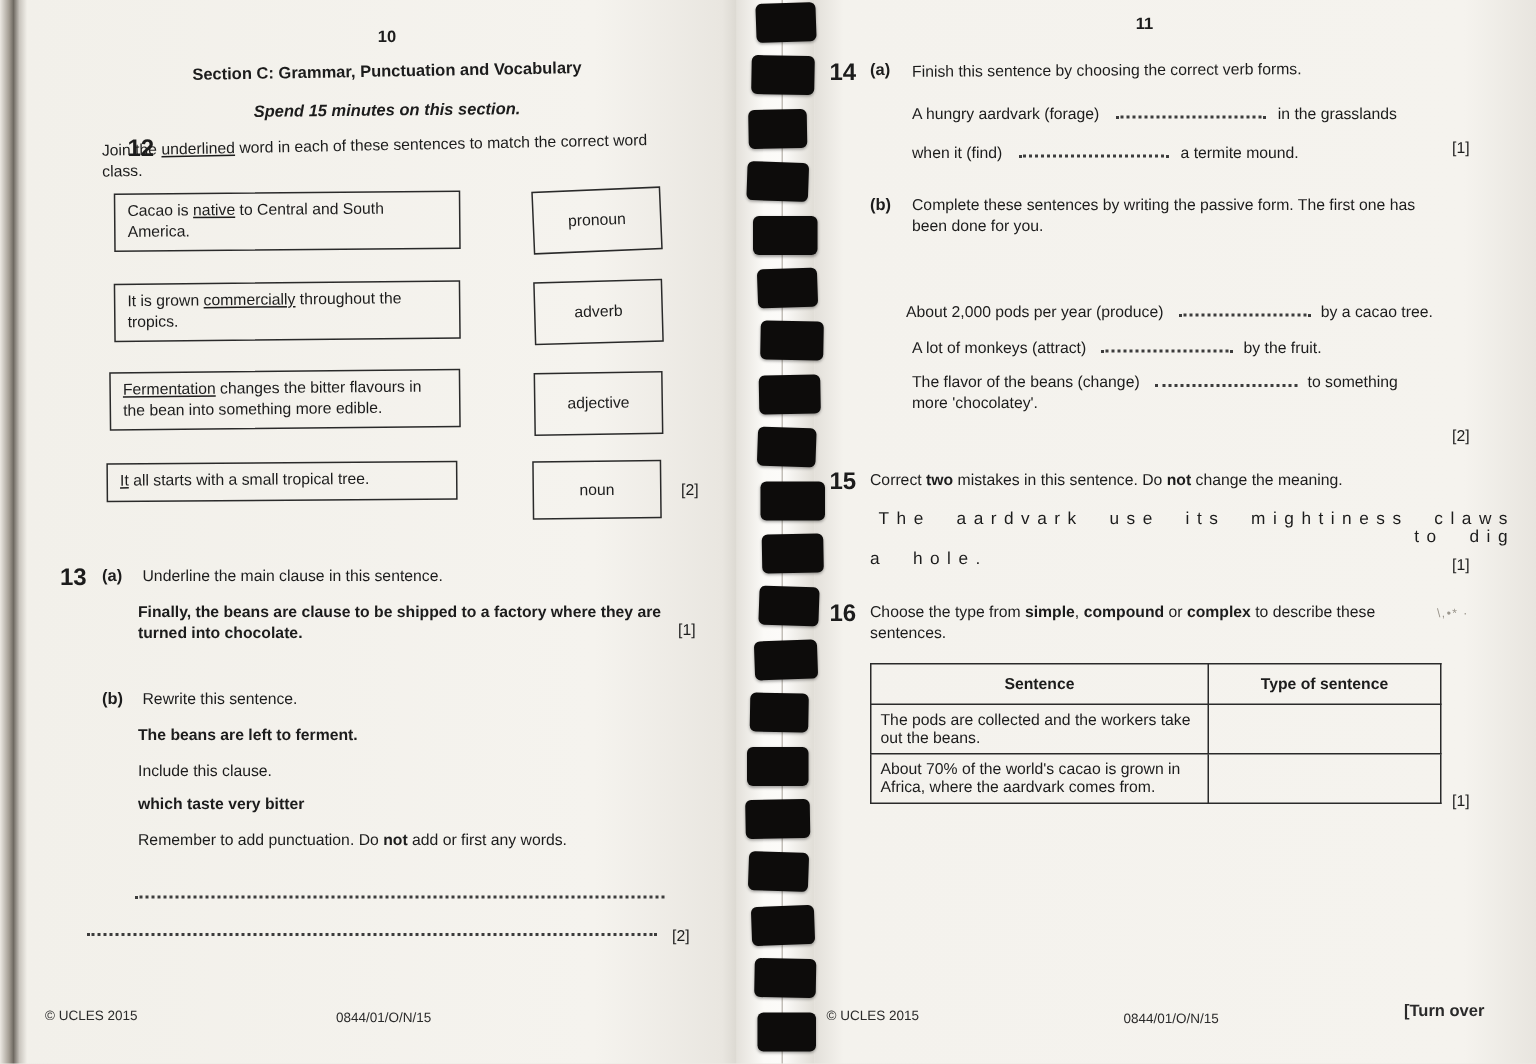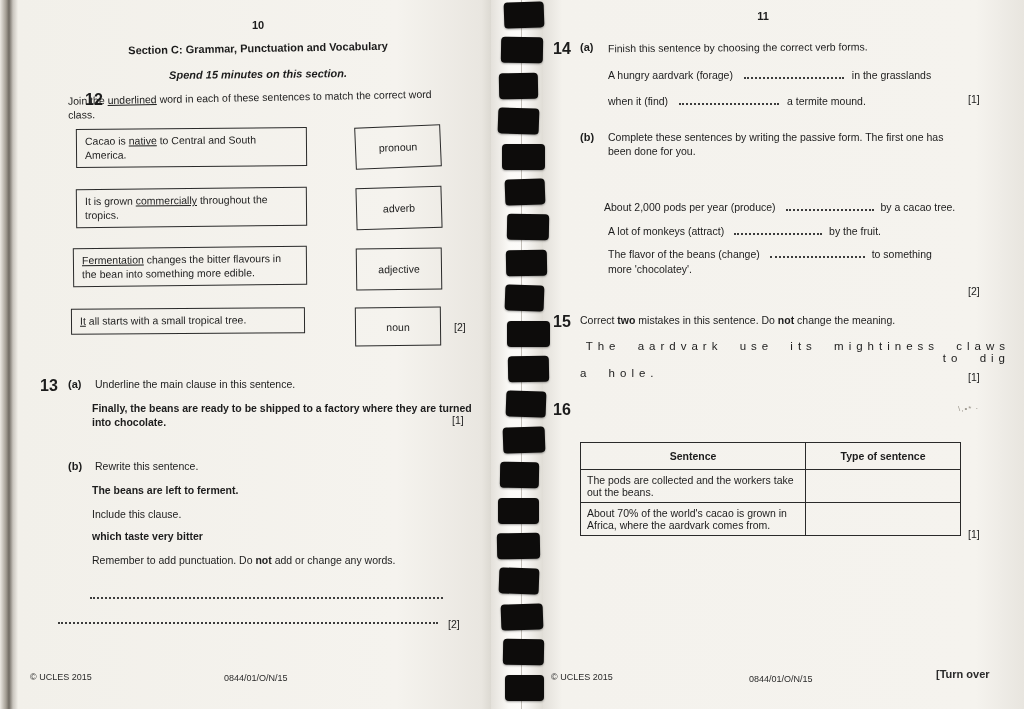--- a/index.html
+++ b/index.html
@@ -82,30 +82,30 @@
     <div class="abs class-box" style="left:338px;top:248px;width:84px;height:40px;transform:rotate(-0.8deg);">adjective</div>
 
     <div class="abs sentence-box" style="left:53px;top:308px;width:216px;transform:rotate(-0.4deg);"><span class="u">It</span><span> all starts with a small tropical tree.</span></div>
     <div class="abs class-box" style="left:337px;top:307px;width:84px;height:37px;transform:rotate(-0.6deg);">noun</div>
     <div class="abs marks" style="left:436px;top:321px;">[2]</div>
 
     <div class="abs qnum" style="left:22px;top:377px;">13</div>
     <div class="abs t b" style="left:50px;top:377px;">(a)</div>
     <div class="abs small" style="left:77px;top:377px;width:360px;">Underline the main clause in this sentence.</div>
 
-    <div class="abs small b" style="left:74px;top:401px;width:380px;">Finally, the beans are ready to be shipped to a factory where they are turned into chocolate.</div>
+    <div class="abs small b" style="left:74px;top:401px;width:380px;">Finally, the beans are clause to be shipped to a factory where they are turned into chocolate.</div>
     <div class="abs marks" style="left:434px;top:414px;">[1]</div>
 
     <div class="abs t b" style="left:50px;top:459px;">(b)</div>
     <div class="abs small" style="left:77px;top:459px;">Rewrite this sentence.</div>
 
     <div class="abs small b" style="left:74px;top:483px;">The beans are left to ferment.</div>
     <div class="abs small" style="left:74px;top:507px;">Include this clause.</div>
     <div class="abs small b" style="left:74px;top:529px;">which taste very bitter</div>
-    <div class="abs small" style="left:74px;top:553px;width:370px;"><span>Remember to add punctuation. Do </span><span class="b">not</span><span> add or change any words.</span></div>
+    <div class="abs small" style="left:74px;top:553px;width:370px;"><span>Remember to add punctuation. Do </span><span class="b">not</span><span> add or first any words.</span></div>
 
     <div class="abs ruled" style="left:72px;top:585px;width:353px;"></div>
     <div class="abs ruled" style="left:40px;top:610px;width:380px;"></div>
     <div class="abs marks" style="left:430px;top:618px;">[2]</div>
 
     <div class="abs footer-text" style="left:12px;top:672px;">© UCLES 2015</div>
     <div class="abs footer-text" style="left:206px;top:673px;">0844/01/O/N/15</div>
   </div>
 
   <div class="page page-right">
@@ -139,20 +139,21 @@
     <div class="abs marks" style="left:425px;top:285px;">[2]</div>
 
     <div class="abs qnum" style="left:10px;top:313px;">15</div>
     <div class="abs small" style="left:37px;top:313px;width:400px;"><span>Correct </span><span class="b">two</span><span> mistakes in this sentence. Do </span><span class="b">not</span><span> change the meaning.</span></div>
 
     <div class="abs spaced" style="left:37px;top:340px;width:430px;text-align:right;">The aardvark use its mightiness claws to dig</div>
     <div class="abs spaced" style="left:37px;top:367px;">a hole.</div>
     <div class="abs marks" style="left:425px;top:371px;">[1]</div>
 
     <div class="abs qnum" style="left:10px;top:401px;">16</div>
+    <div class="abs small" style="left:37px;top:401px;width:365px;"><span>Choose the type from </span><span class="b">simple</span><span>, </span><span class="b">compound</span><span> or </span><span class="b">complex</span><span> to describe these sentences.</span></div>
 
     <div class="abs scan-smudge" style="left:415px;top:404px;">\,•* ·</div>
 
     <table class="q16 abs" style="left:37px;top:442px;">
       <tbody>
           <tr>
         <th>Sentence</th>
         <th class="type-cell">Type of sentence</th>
       </tr>
       <tr>

